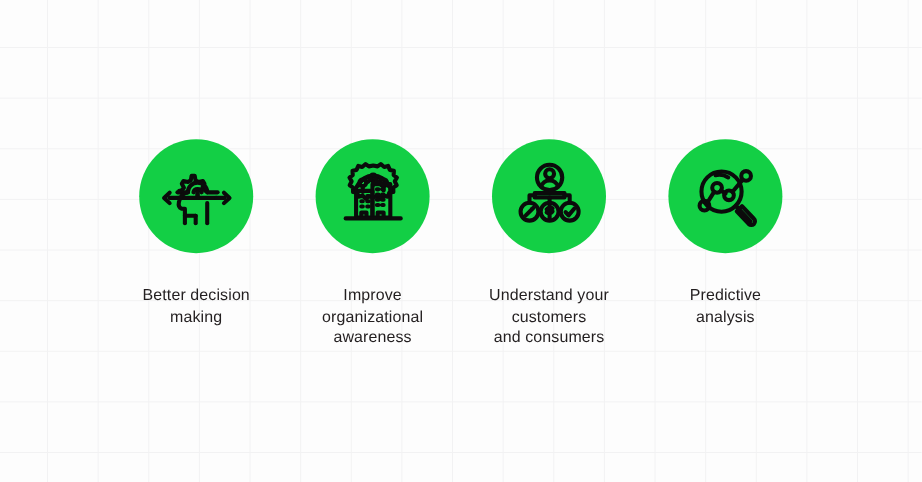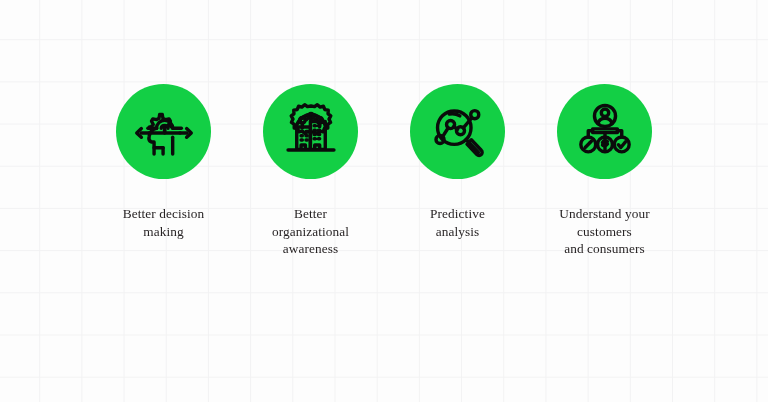--- a/index.html
+++ b/index.html
@@ -31,23 +31,22 @@
     position: absolute;
     left: 0;
     top: 0;
     width: 768px;
     height: 402px;
     display: flex;
     flex-direction: row;
     align-items: flex-start;
     justify-content: center;
     gap: 35px;
-    padding-top: 84px;
+    padding-top: 116px;
     box-sizing: border-box;
-    font-family: Liberation Serif, serif;
   }
 
   .item {
     width: 112px;
     display: flex;
     flex-direction: column;
     align-items: center;
   }
 
   .badge {
@@ -137,43 +136,23 @@
           <path d="M57 30 l-4 -4"></path>
           <rect x="27" y="42" width="22" height="36" stroke-width="5"></rect>
           <rect x="49" y="33" width="24" height="45" stroke-width="5"></rect>
           <path d="M34 49 h2 M42 49 h2 M34 56 h2 M42 56 h2 M34 63 h2 M42 63 h2" stroke-width="4"></path>
           <path d="M55 40 h2 M62 40 h2 M55 47 h2 M62 47 h2 M55 54 h2 M62 54 h2 M55 61 h2 M62 61 h2" stroke-width="4"></path>
           <path d="M34 78 v-7 h7 v7" stroke-width="4.5"></path>
           <path d="M56 78 v-7 h8 v7" stroke-width="4.5"></path>
           <path d="M13 79 h74" stroke-width="5"></path>
         </svg>
       </div>
-      <div class="caption">Better
+      <div class="caption">Improve
 organizational
 awareness</div>
-    </div>
-
-    <div class="item">
-      <div class="badge">
-        <svg viewBox="0 0 100 100">
-          <circle cx="44" cy="43" r="27" stroke-width="5.5"></circle>
-          <path d="M36 21 a23 23 0 0 1 17 3" stroke-width="5"></path>
-          <path d="M63 62 l20 21" stroke-width="5.5"></path>
-          <path d="M64.5 69.5 l7 -7 l16 17 a4.9 4.9 0 0 1 -7 7 z" stroke-width="5.5"></path>
-          <circle cx="21" cy="62" r="6.5" stroke-width="5"></circle>
-          <circle cx="38" cy="38" r="6.5" stroke-width="5"></circle>
-          <circle cx="54" cy="48" r="6.5" stroke-width="5"></circle>
-          <circle cx="77" cy="22" r="6.5" stroke-width="5"></circle>
-          <path d="M25.5 57 l8.5 -13.5" stroke-width="5"></path>
-          <path d="M43 41.5 l6.5 4" stroke-width="5"></path>
-          <path d="M58.5 43.5 l14 -16.5" stroke-width="5"></path>
-        </svg>
-      </div>
-      <div class="caption">Predictive
-analysis</div>
     </div>
 
     <div class="item">
       <div class="badge">
         <svg viewBox="0 0 100 100">
           <circle cx="50" cy="24" r="17" stroke-width="5.5"></circle>
           <circle cx="50" cy="19" r="6" stroke-width="5"></circle>
           <path d="M38.5 36.5 a12 12 0 0 1 23 0" stroke-width="5"></path>
           <path d="M30 51 h40 v-6 h-40 z" stroke-width="5"></path>
           <path d="M50 51 v7"></path>
@@ -187,15 +166,35 @@
           <path d="M50 62 v16" stroke-width="4.5"></path>
           <path d="M54 65.5 a5 4 0 0 0 -8 1.5 a5 4 0 0 0 8 2.5 a5 4 0 0 1 -8 1.5" stroke-width="4.5"></path>
           <path d="M71.5 70.5 l4 4.5 l7.5 -9" stroke-width="5"></path>
         </svg>
       </div>
       <div class="caption">Understand your
 customers
 and consumers</div>
     </div>
 
+    <div class="item">
+      <div class="badge">
+        <svg viewBox="0 0 100 100">
+          <circle cx="44" cy="43" r="27" stroke-width="5.5"></circle>
+          <path d="M36 21 a23 23 0 0 1 17 3" stroke-width="5"></path>
+          <path d="M63 62 l20 21" stroke-width="5.5"></path>
+          <path d="M64.5 69.5 l7 -7 l16 17 a4.9 4.9 0 0 1 -7 7 z" stroke-width="5.5"></path>
+          <circle cx="21" cy="62" r="6.5" stroke-width="5"></circle>
+          <circle cx="38" cy="38" r="6.5" stroke-width="5"></circle>
+          <circle cx="54" cy="48" r="6.5" stroke-width="5"></circle>
+          <circle cx="77" cy="22" r="6.5" stroke-width="5"></circle>
+          <path d="M25.5 57 l8.5 -13.5" stroke-width="5"></path>
+          <path d="M43 41.5 l6.5 4" stroke-width="5"></path>
+          <path d="M58.5 43.5 l14 -16.5" stroke-width="5"></path>
+        </svg>
+      </div>
+      <div class="caption">Predictive
+analysis</div>
+    </div>
+
 
   </div>
 </div>
 
 </body></html>

